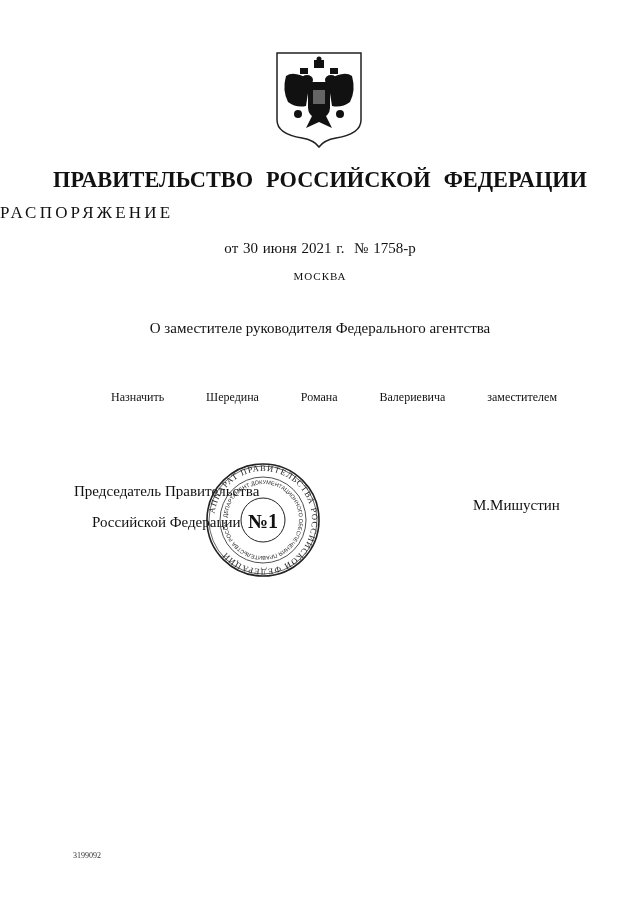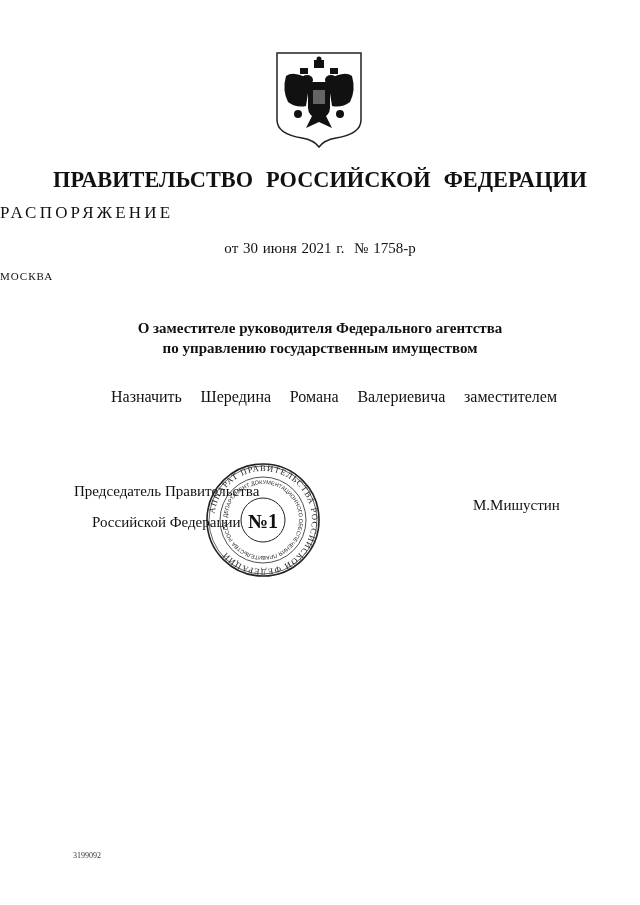--- a/index.html
+++ b/index.html
@@ -49,38 +49,38 @@
       width: 640px;
       top: 240px;
       text-align: center;
       font-size: 15px;
       word-spacing: 1px;
     }
     .doc-city {
       left: 0;
       width: 640px;
       top: 270px;
-      text-align: left;
+      text-align: center;
       font-size: 11px;
       letter-spacing: 1px;
     }
     .subject {
       left: 0;
       width: 640px;
       top: 318px;
       text-align: center;
-      font-weight: bold;
+      font-weight: normal;
       font-size: 15px;
       line-height: 20px;
     }
     .body-text {
       left: 74px;
       width: 483px;
       top: 387px;
-      font-size: 16px;
+      font-size: 12px;
       line-height: 20px;
       text-align: justify;
       text-align-last: left;
     }
     .body-line {
       display: block;
     }
     .justify-line {
       text-align: justify;
       text-align-last: justify;
@@ -142,21 +142,20 @@
   </svg>
 </div>
 
 <div class="abs gov-title">ПРАВИТЕЛЬСТВО РОССИЙСКОЙ ФЕДЕРАЦИИ</div>
 <div class="abs doc-type">РАСПОРЯЖЕНИЕ</div>
 <div class="abs doc-date" style="white-space:pre;">от 30 июня 2021 г.  № 1758-р</div>
 <div class="abs doc-city">МОСКВА</div>
 
 <div class="abs subject">
   <div>О заместителе руководителя Федерального агентства</div>
-  <div>по управлению государственным имуществом</div>
 </div>
 
 <div class="abs body-text">
   <span class="body-line justify-line indent">Назначить Шередина Романа Валериевича заместителем</span>
 </div>
 
 <div class="abs signer-title">
   <div>Председатель Правительства</div>
   <div class="l2">Российской Федерации</div>
 </div>

